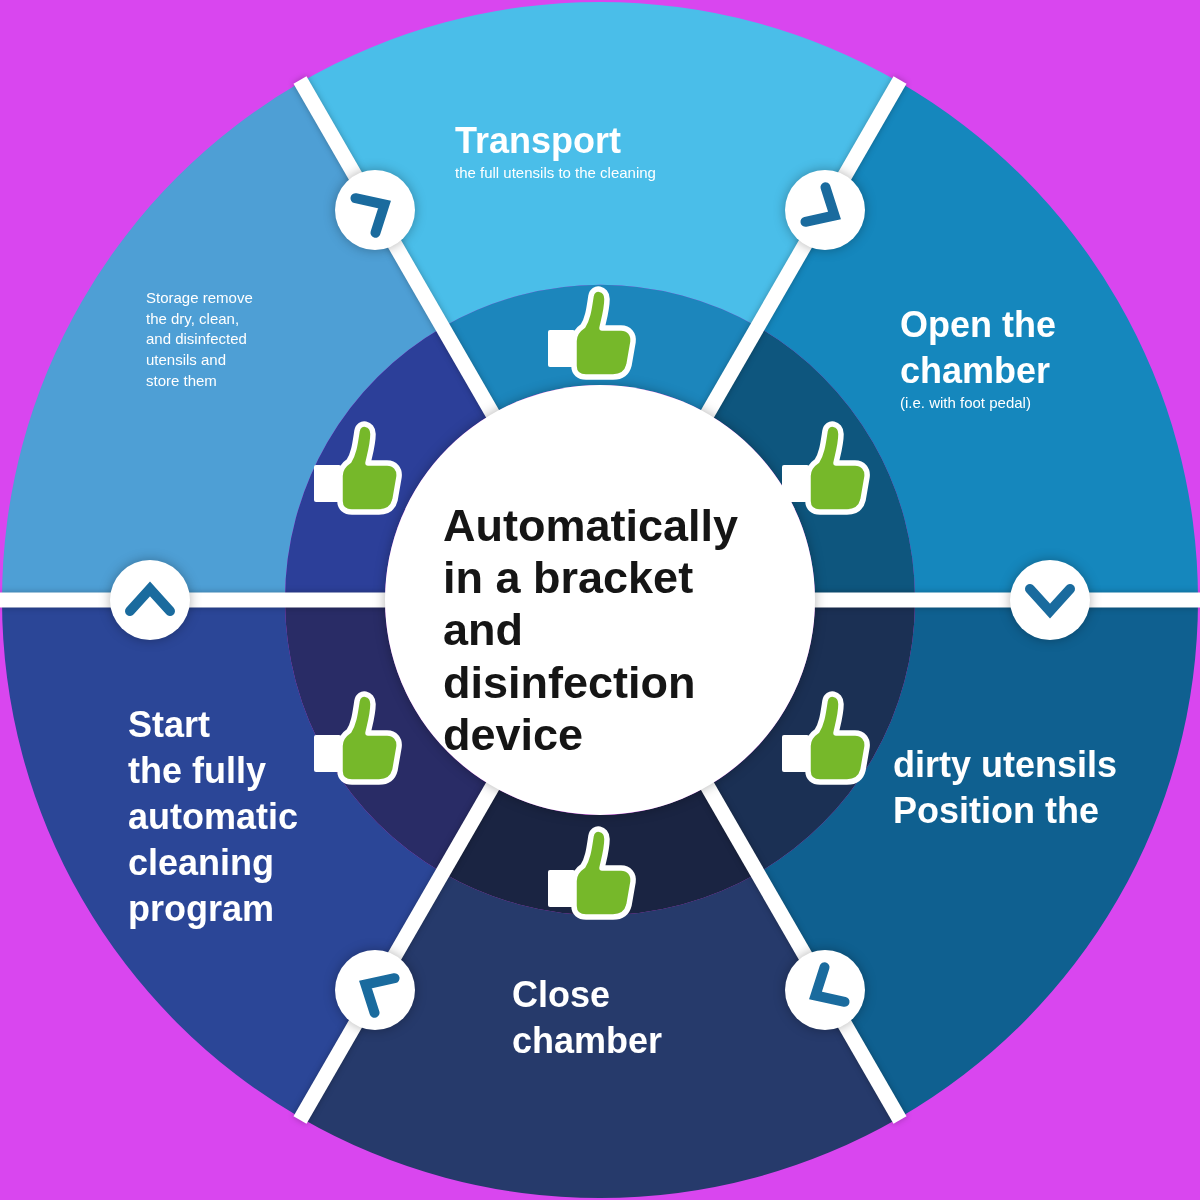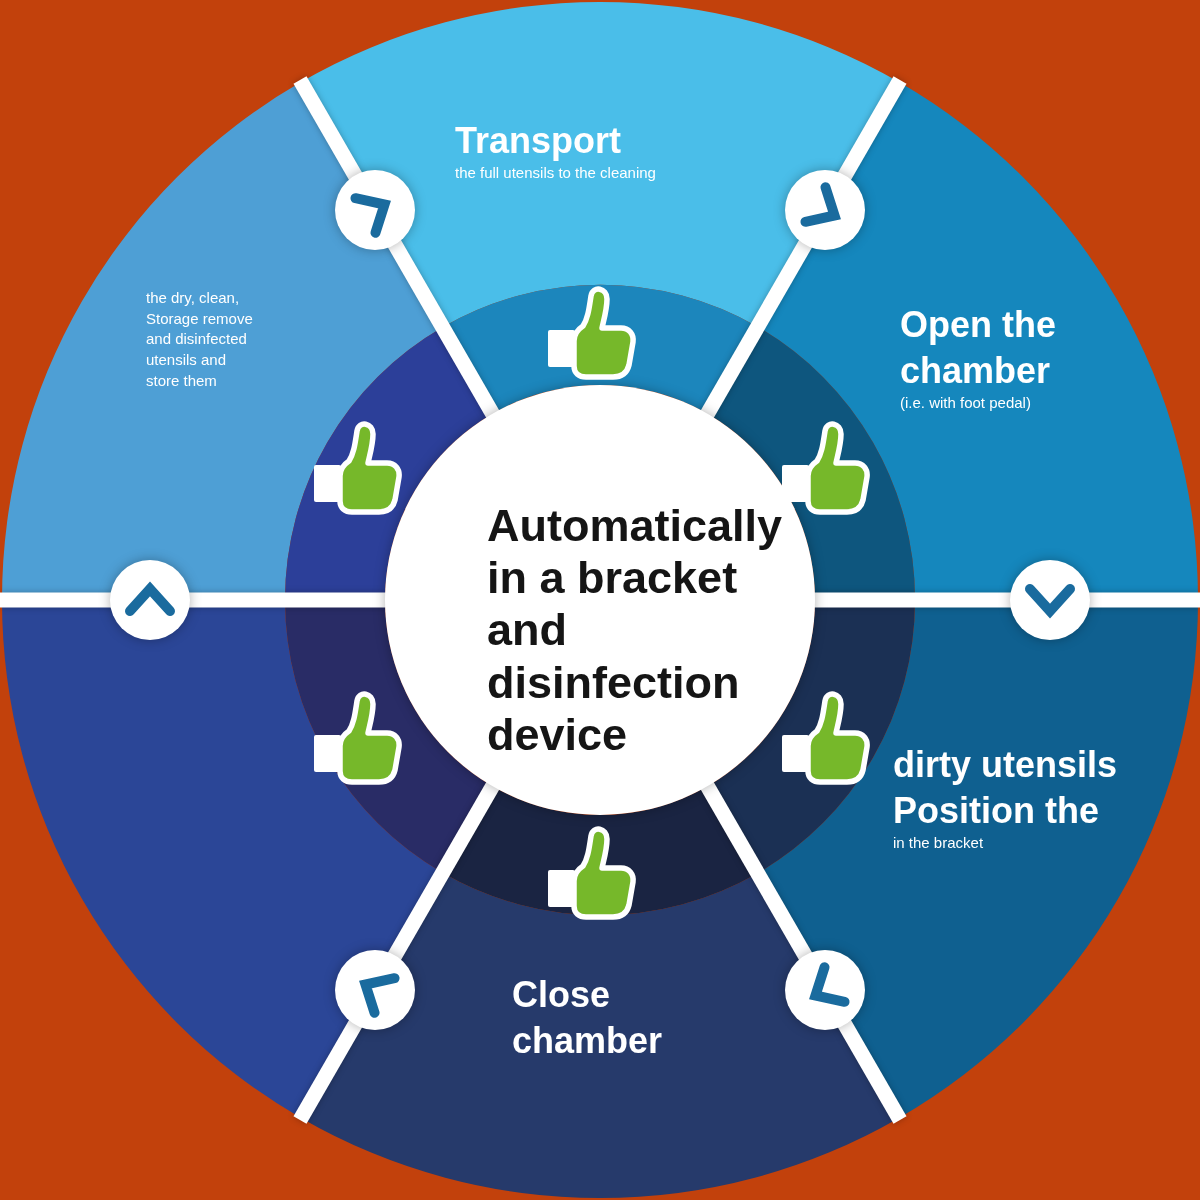--- a/index.html
+++ b/index.html
@@ -1,26 +1,26 @@
 <!DOCTYPE html>
 <html><head>
 <meta charset="utf-8">
 <style>
   html,body{margin:0;padding:0;background:#ffffff;}
-  #page{position:relative;width:1200px;height:1200px;background:#c2410c;overflow:hidden;
+  #page{position:relative;width:1200px;height:1200px;background:#d946ef;overflow:hidden;
         font-family:"Liberation Sans", sans-serif;}
   svg{position:absolute;left:0;top:0;}
   .soft-shadow{filter:drop-shadow(0 0 6px rgba(0,0,0,0.30));}
   .line-shadow{filter:drop-shadow(0 0 3px rgba(0,0,0,0.28));}
   .seg-label{position:absolute;color:#ffffff;}
   .seg-label .t{font-weight:bold;font-size:36px;line-height:1.28;}
   .seg-label .d{font-weight:normal;font-size:15px;line-height:1.25;}
   .seg-label .d.wide{line-height:1.38;}
   #center-label{position:absolute;left:443px;top:500px;width:340px;color:#151515;}
-  #center-label .c{font-weight:bold;font-size:45px;line-height:1.16;margin-left:44px;}
+  #center-label .c{font-weight:bold;font-size:45px;line-height:1.16;}
 </style>
 </head>
 <body>
 
 <div id="page">
 
   <svg width="1200" height="1200" viewBox="0 0 1200 1200">
 
     <path d="M301,82 A598,598 0 0 1 899,82 L758,327 A315,315 0 0 0 443,327 Z" fill="#4ABEE9"></path>
     <path d="M899,82 A598,598 0 0 1 1198,600 L915,600 A315,315 0 0 0 758,327 Z" fill="#1587BD"></path>
@@ -109,32 +109,38 @@
 
   <div class="seg-label" style="left:900px;top:302px;width:260px;">
     <div class="t">Open the</div>
     <div class="t">chamber</div>
     <div class="d">(i.e. with foot pedal)</div>
   </div>
 
   <div class="seg-label" style="left:893px;top:742px;width:280px;">
     <div class="t">dirty utensils</div>
     <div class="t">Position the</div>
-    <div class="d">in the bracket</div>
   </div>
 
   <div class="seg-label" style="left:512px;top:972px;width:260px;">
     <div class="t">Close</div>
     <div class="t">chamber</div>
   </div>
 
+  <div class="seg-label" style="left:128px;top:702px;width:240px;">
+    <div class="t">Start</div>
+    <div class="t">the fully</div>
+    <div class="t">automatic</div>
+    <div class="t">cleaning</div>
+    <div class="t">program</div>
+  </div>
 
   <div class="seg-label" style="left:146px;top:288px;width:230px;">
+    <div class="d wide">Storage remove</div>
     <div class="d wide">the dry, clean,</div>
-    <div class="d wide">Storage remove</div>
     <div class="d wide">and disinfected</div>
     <div class="d wide">utensils and</div>
     <div class="d wide">store them</div>
   </div>
 
   <div id="center-label">
     <div class="c">Automatically</div>
     <div class="c">in a bracket</div>
     <div class="c">and disinfection</div>
     <div class="c">device</div>

